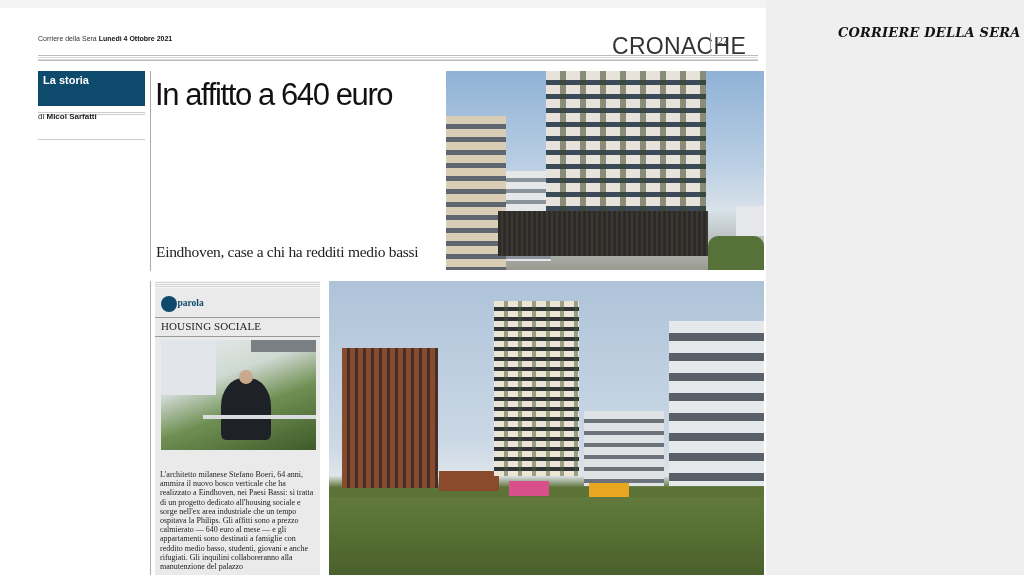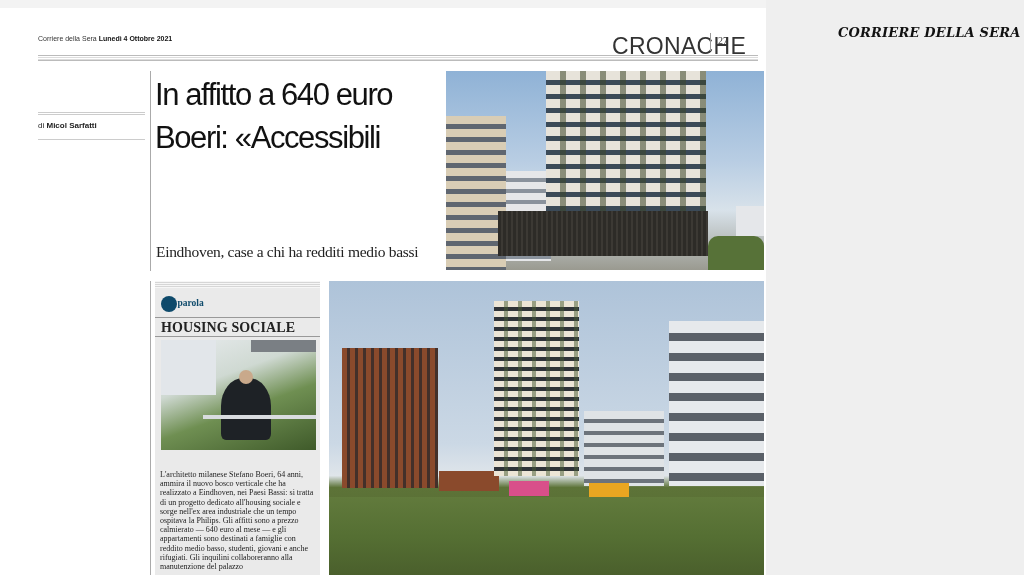--- a/index.html
+++ b/index.html
@@ -17,41 +17,41 @@
 
   .section { position: absolute; left: 612px; top: 25px; font-family: "Liberation Sans", sans-serif; font-size: 23px; color: #333; letter-spacing: 0.3px; }
   .section-divider { position: absolute; left: 710px; top: 25px; width: 1px; height: 18px; background: #999; }
   .pagenum { position: absolute; left: 718px; top: 27px; font-family: "Liberation Serif", serif; font-size: 10px; color: #333; }
 
   .rule-top { position: absolute; left: 38px; top: 47px; width: 720px; height: 6px;
     border-top: 1px solid #bbb; border-bottom: 1px solid #bbb; background: repeating-linear-gradient(#fff 0 1px, #ddd 1px 2px); }
 
   .kicker-box { position: absolute; left: 38px; top: 63px; width: 107px; height: 35px; background: #0e4a6b; color: #fff; font-weight: bold; font-size: 11px; padding: 3px 0 0 5px; }
   .kicker-rule { position: absolute; left: 38px; top: 104px; width: 107px; height: 3px; border-top: 1px solid #ccc; border-bottom: 1px solid #ccc; }
-  .byline { position: absolute; left: 38px; top: 113px; font-size: 8px; color: #222; text-align: center; }
+  .byline { position: absolute; left: 38px; top: 104px; font-size: 8px; color: #222; text-align: center; }
   .byline b { font-weight: bold; }
   .byline-rule { position: absolute; left: 38px; top: 131px; width: 107px; height: 1px; background: #ccc; }
 
   .vsep { position: absolute; left: 150px; top: 63px; width: 1px; height: 200px; background: #aaa; }
 
   .headline { position: absolute; left: 155px; top: 66px; width: 290px; font-family: Liberation Sans, sans-serif; font-size: 31px; line-height: 42.5px; letter-spacing: -1.4px; color: #111; }
   .subhead { position: absolute; left: 156px; top: 235px; font-family: "Liberation Serif", serif; font-size: 15.5px; color: #222; letter-spacing: -0.3px; }
 
   .photo { position: absolute; overflow: hidden; }
   .photo1 { left: 446px; top: 63px; width: 318px; height: 199px;
     background: linear-gradient(180deg, #8fb2d6 0%, #b8cde3 45%, #d8e2ea 70%, #9a9a90 100%); }
   .photo2 { left: 329px; top: 273px; width: 435px; height: 295px;
     background: linear-gradient(180deg, #aec3d9 0%, #cbd8e5 55%, #dfe5ea 66%, #5d7338 70%, #4e662c 100%); }
 
   .sidebar-box { position: absolute; left: 155px; top: 273px; width: 165px; height: 295px; background: #eaeaea; }
   .sidebar-toprule { position: absolute; left: 155px; top: 273px; width: 165px; height: 7px; background: repeating-linear-gradient(#f6f6f6 0 1px, #d6d6d6 1px 2px); }
   .dot-icon { position: absolute; left: 161px; top: 288px; width: 16px; height: 16px; border-radius: 50%; background: #0e4a6b; }
   .laparola { position: absolute; left: 164px; top: 290px; font-family: "Liberation Serif", serif; font-weight: bold; font-size: 9.5px; color: #0e4a6b; }
   .sb-rule1 { position: absolute; left: 155px; top: 309px; width: 165px; height: 1px; background: #999; }
-  .sb-title { position: absolute; left: 161px; top: 312px; font-family: "Liberation Serif", serif; font-weight: bold; font-size: 14px; color: #222; letter-spacing: 0.1px; }
+  .sb-title { position: absolute; left: 161px; top: 312px; font-family: "Liberation Serif", serif; font-weight: normal; font-size: 11px; color: #222; letter-spacing: 0.1px; }
   .sb-rule2 { position: absolute; left: 155px; top: 328px; width: 165px; height: 1px; background: #999; }
   .sb-photo { left: 161px; top: 332px; width: 155px; height: 110px;
     background: linear-gradient(160deg, #e9ecef 0%, #cfd9d2 35%, #6f8f52 60%, #3f5a2a 100%); }
   .sb-body { position: absolute; left: 160px; top: 450px; width: 158px; font-family: "Liberation Serif", serif; font-size: 8px; line-height: 9.2px; color: #222; margin-top: 12px; }
 
   .vsep2 { position: absolute; left: 150px; top: 273px; width: 1px; height: 295px; background: #aaa; }
 
   
   .bldg { position: absolute; }
   .tower1 { left: 100px; top: 0; width: 160px; height: 155px;
@@ -96,32 +96,34 @@
     <span>Corriere della Sera</span>
     <b>Lunedì 4 Ottobre 2021</b>
   </div>
 
   <div class="section">CRONACHE</div>
   <div class="section-divider"></div>
   <div class="pagenum">27</div>
 
   <div class="rule-top"></div>
 
+  <div class="kicker-box">
+    <span>La storia</span>
+  </div>
   <div class="kicker-rule"></div>
   <div class="byline">
     <span>di</span>
     <b>Micol Sarfatti</b>
   </div>
   <div class="byline-rule"></div>
 
   <div class="vsep"></div>
 
   <div class="headline">
     <div>In affitto a 640 euro</div>
-    <div>Boeri: «Accessibili</div>
   </div>
   <div class="subhead">Eindhoven, case a chi ha redditi medio bassi</div>
 
   <div class="photo photo1">
     <div class="bldg bldg-left1"></div>
     <div class="bldg bldg-left2"></div>
     <div class="bldg tower1"></div>
     <div class="bldg tower1-base"></div>
     <div class="bldg bldg-right"></div>
     <div class="bldg trees1"></div>

